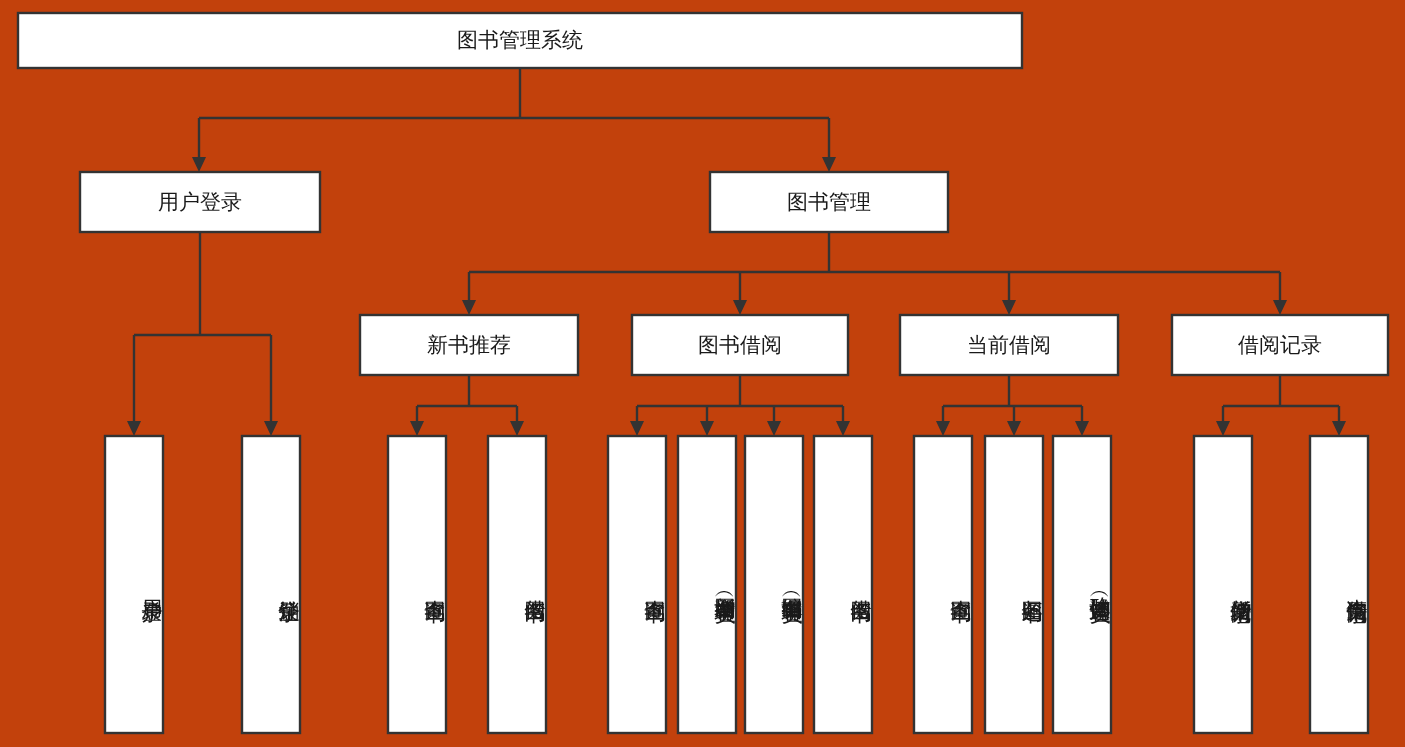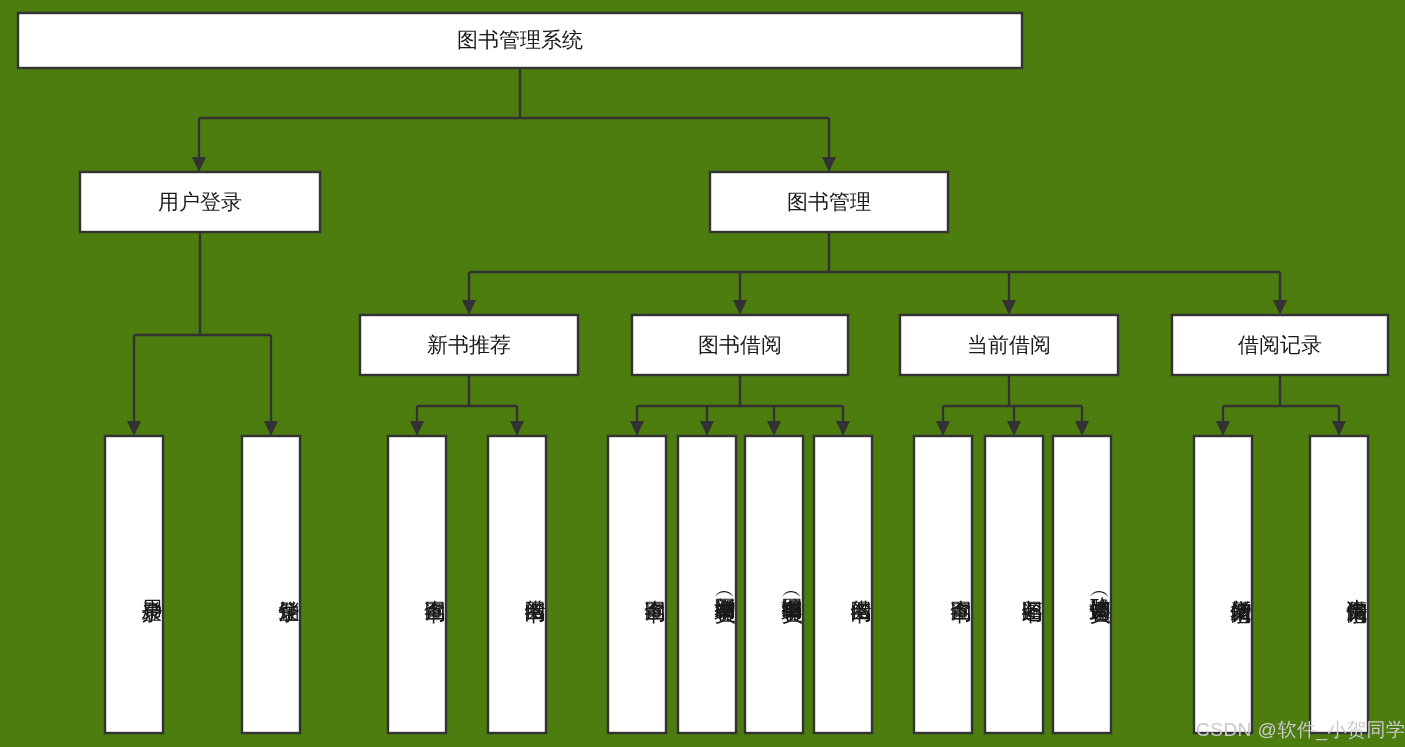--- a/index.html
+++ b/index.html
@@ -8,21 +8,21 @@
     background: #ffffff;
   }
   body {
     font-family: "Liberation Sans", "DejaVu Sans", sans-serif;
   }
   #diagram-root {
     position: relative;
     width: 1405px;
     height: 747px;
     overflow: hidden;
-    background: #4d7c0f;
+    background: #c2410c;
   }
   svg#tree-svg {
     position: absolute;
     left: 0;
     top: 0;
     width: 1405px;
     height: 747px;
   }
   .node-box {
     fill: #ffffff;
@@ -172,15 +172,14 @@
       <div class="node-label-v" style="left: 678px; top: 442px; width: 58px; height: 285px;">新增图书（管理员）</div>
       <div class="node-label-v" style="left: 745px; top: 442px; width: 58px; height: 285px;">编辑图书（管理员）</div>
       <div class="node-label-v" style="left: 814px; top: 442px; width: 58px; height: 285px;">借阅图书</div>
       <div class="node-label-v" style="left: 914px; top: 442px; width: 58px; height: 285px;">查询图书</div>
       <div class="node-label-v" style="left: 985px; top: 442px; width: 58px; height: 285px;">归还图书</div>
       <div class="node-label-v" style="left: 1053px; top: 442px; width: 58px; height: 285px;">确认归还（管理员）</div>
       <div class="node-label-v" style="left: 1194px; top: 442px; width: 58px; height: 285px;">新增借阅记录</div>
       <div class="node-label-v" style="left: 1310px; top: 442px; width: 58px; height: 285px;">查询借阅记录</div>
     </div>
 
-  <div class="watermark" style="left: 1196px; top: 717px;">CSDN @软件_小贺同学</div>
 
 </div>
 
 </body></html>

